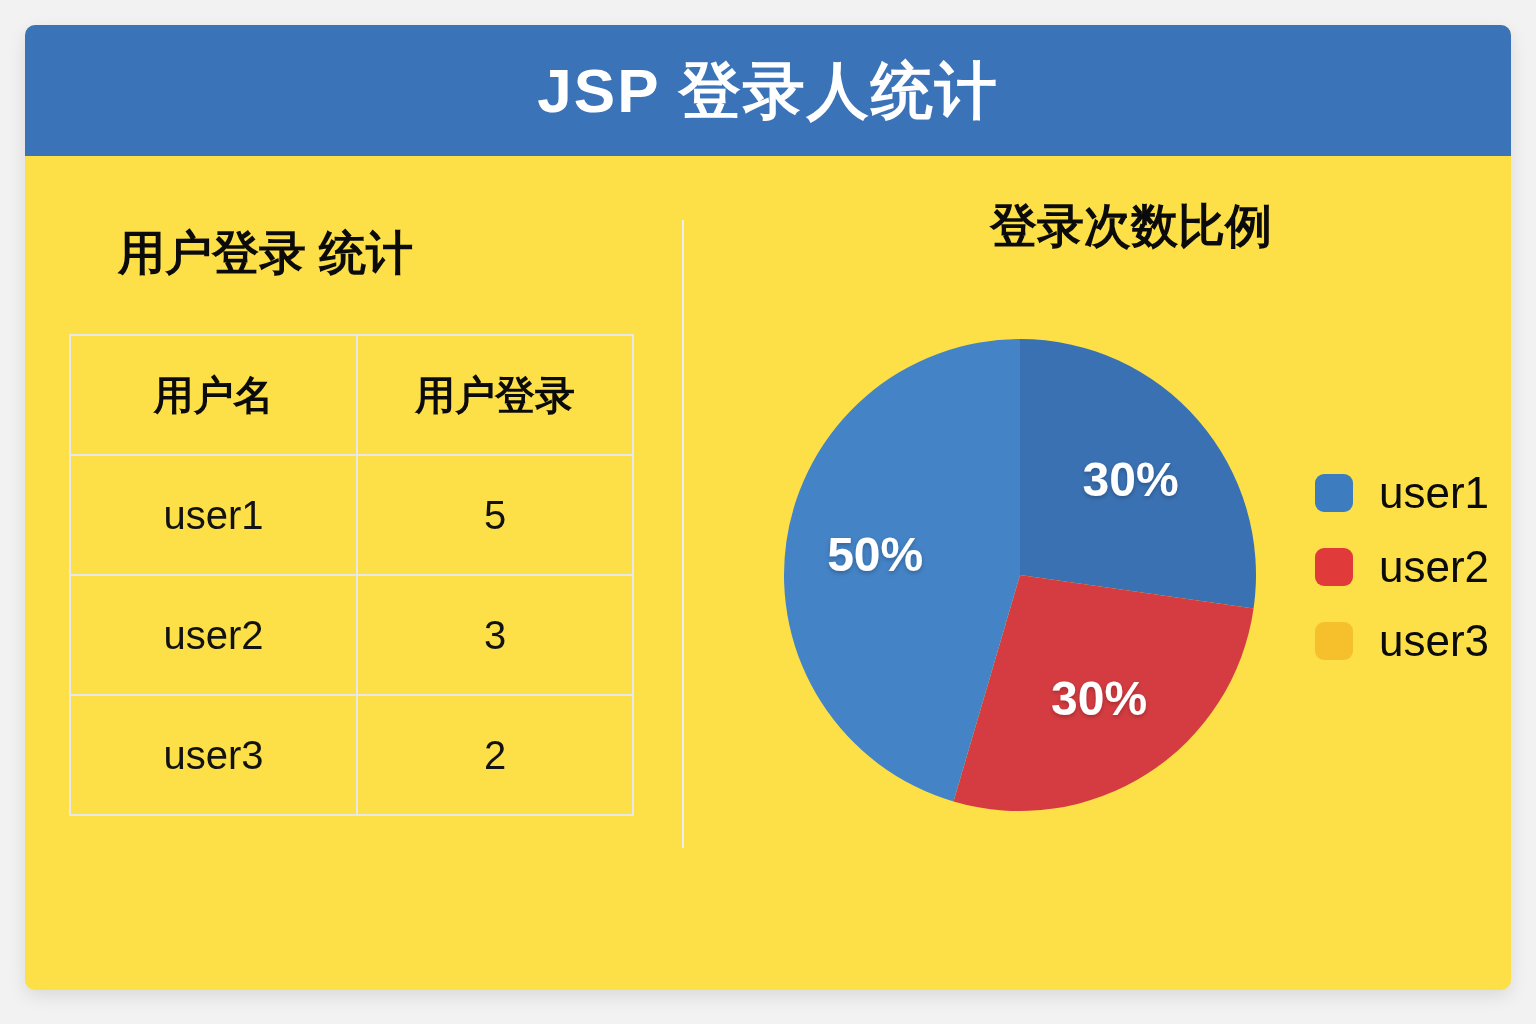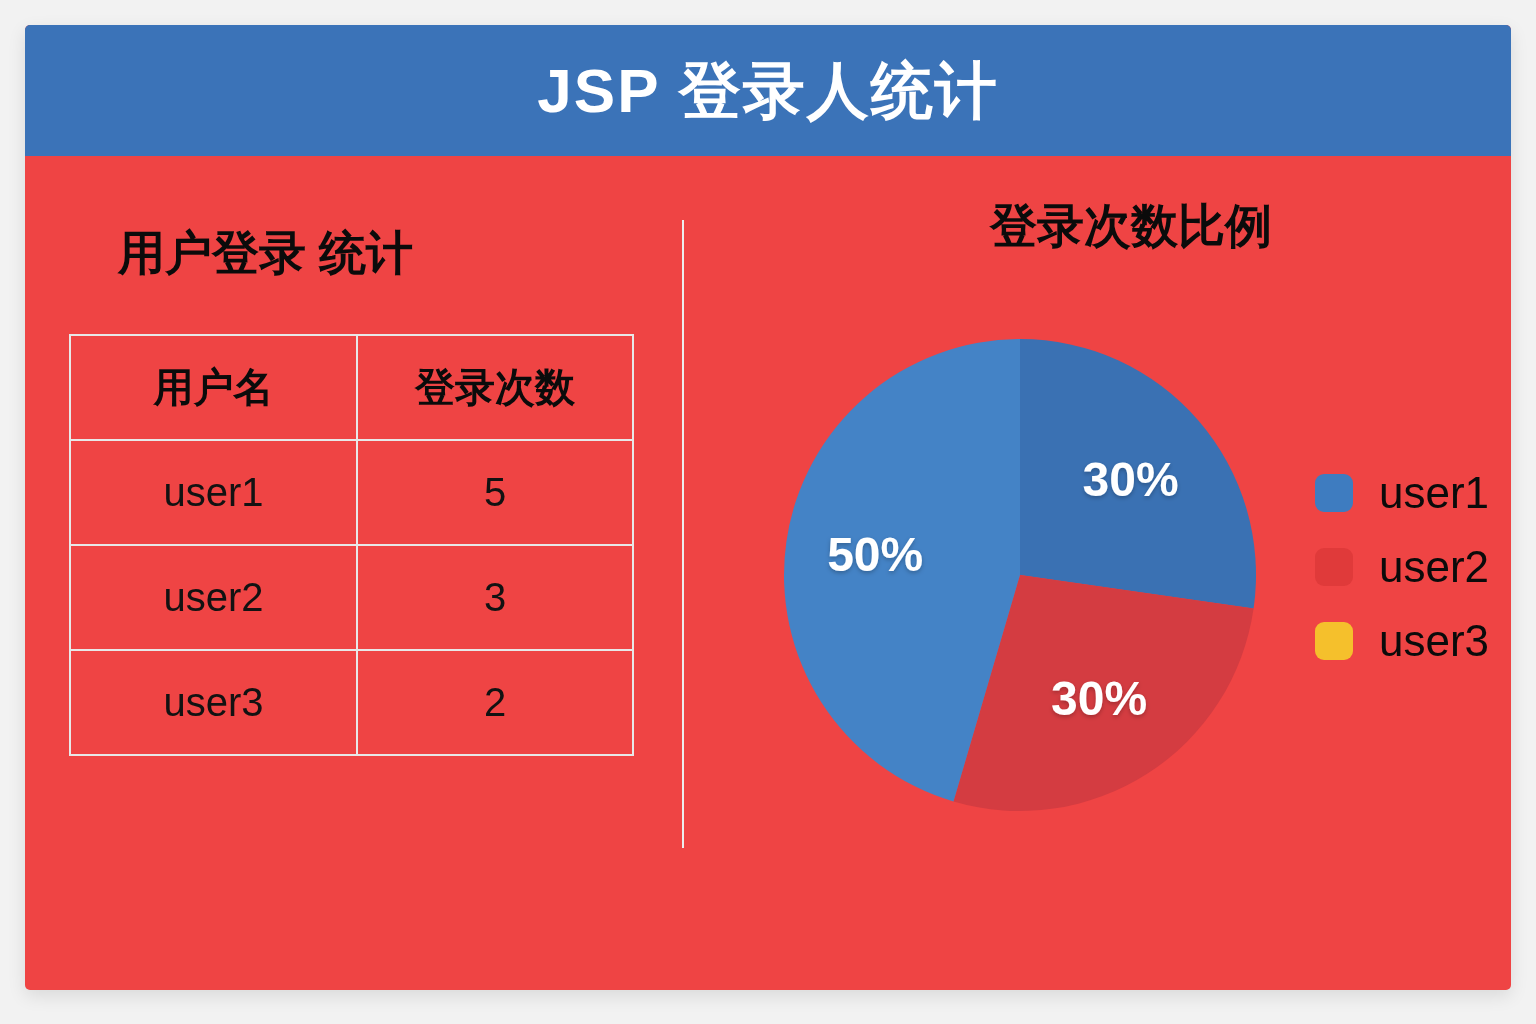--- a/index.html
+++ b/index.html
@@ -21,22 +21,22 @@
     height: 1024px;
   }
 
   
   .card {
     position: absolute;
     left: 25px;
     top: 25px;
     width: 1486px;
     height: 965px;
-    background: #ef4444;
-    border-radius: 5px;
+    background: #fde047;
+    border-radius: 10px;
     box-shadow: 0 6px 18px rgba(0,0,0,0.10);
     overflow: hidden;
     box-sizing: border-box;
   }
 
   
   .app-header {
     position: absolute;
     left: 0;
     top: 0;
@@ -103,21 +103,21 @@
     top: 178px;
     width: 563px;
     border-collapse: collapse;
     table-layout: fixed;
   }
   .stats-table th,
   .stats-table td {
     border: 2px solid #e8e8e8;
     text-align: center;
     vertical-align: middle;
-    height: 105px;
+    height: 120px;
     padding: 16px;
     box-sizing: border-box;
   }
   .stats-table th {
     font-size: 40px;
     font-weight: bold;
     color: #0b0b0b;
   }
   .stats-table td {
     font-size: 40px;
@@ -206,21 +206,21 @@
         <div class="panel-title">用户登录 统计</div>
 
         <table class="stats-table">
           <colgroup>
             <col class="c-name">
             <col class="c-count">
           </colgroup>
           <thead>
             <tr>
               <th>用户名</th>
-              <th>登录次数</th>
+              <th>用户登录</th>
             </tr>
           </thead>
           <tbody>
             <tr>
               <td>user1</td>
               <td>5</td>
             </tr>
             <tr>
               <td>user2</td>
               <td>3</td>

